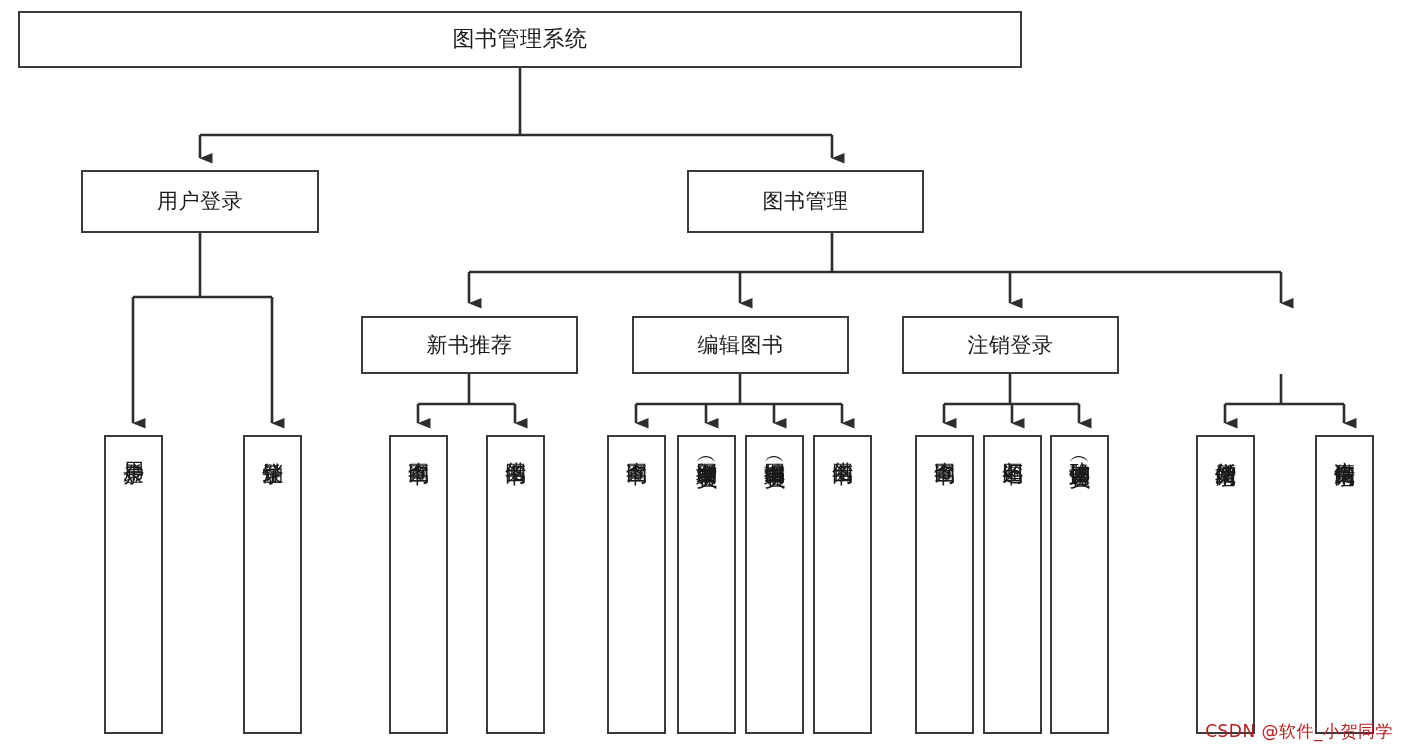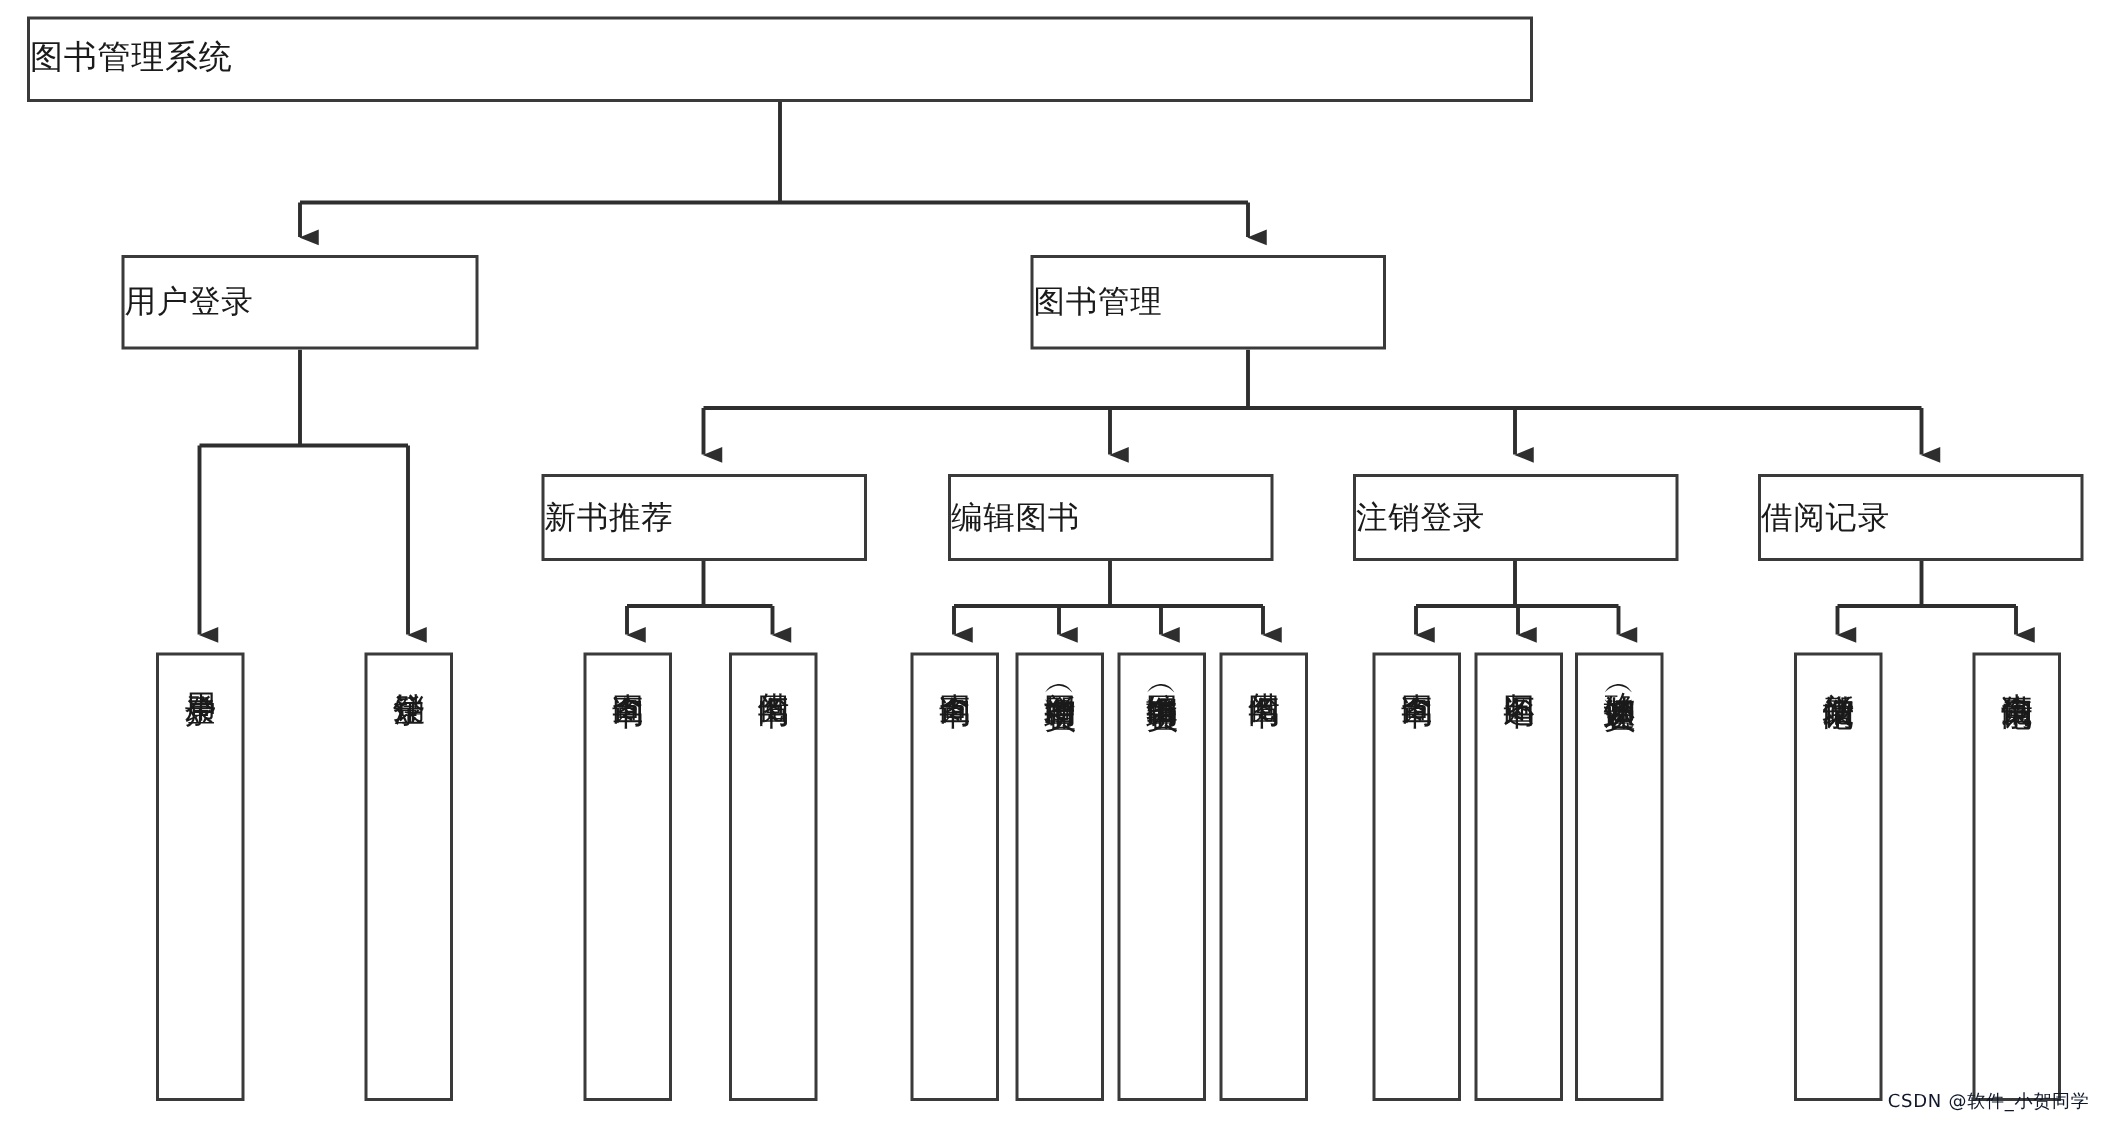--- a/index.html
+++ b/index.html
@@ -24,21 +24,21 @@
     height: 747px;
     pointer-events: none;
   }
   .node {
     position: absolute;
     box-sizing: border-box;
     background: #ffffff;
     border: 2.5px solid #3a3a3a;
     display: flex;
     align-items: center;
-    justify-content: flex-start;
+    justify-content: center;
   }
   .node .label {
     color: #1a1a1a;
     font-size: 21px;
     line-height: 1.28;
     letter-spacing: 0.5px;
     white-space: nowrap;
     text-align: center;
   }
   .node.leaf {
@@ -54,22 +54,22 @@
     line-height: 1.16;
     letter-spacing: 1px;
     white-space: nowrap;
     text-align: left;
   }
   .node.root .label { font-size: 22px; }
   .watermark {
     position: absolute;
     right: 12px;
     bottom: 4px;
-    font-size: 12px;
-    color: #0f172a;
+    font-size: 17px;
+    color: #b91c1c;
     letter-spacing: 0.5px;
     white-space: nowrap;
     font-family: "DejaVu Sans", "Liberation Sans", sans-serif;
   }
 </style>
 </head>
 <body>
 
 <div id="canvas">
 
@@ -138,23 +138,20 @@
 
   <div class="node" style="left:361px; top:316px; width:217px; height:58px;">
     <span class="label">新书推荐</span>
   </div>
   <div class="node" style="left:632px; top:316px; width:217px; height:58px;">
     <span class="label">编辑图书</span>
   </div>
   <div class="node" style="left:902px; top:316px; width:217px; height:58px;">
     <span class="label">注销登录</span>
   </div>
-  <div class="node" style="left:1172px; top:316px; width:217px; height:58px;">
-    <span class="label">借阅记录</span>
-  </div>
 
   <div class="node leaf" style="left:104px; top:435px; width:59px; height:299px;">
     <span class="label">用户登录</span>
   </div>
   <div class="node leaf" style="left:243px; top:435px; width:59px; height:299px;">
     <span class="label">注销登录</span>
   </div>
 
   <div class="node leaf" style="left:389px; top:435px; width:59px; height:299px;">
     <span class="label">查询图书</span>

